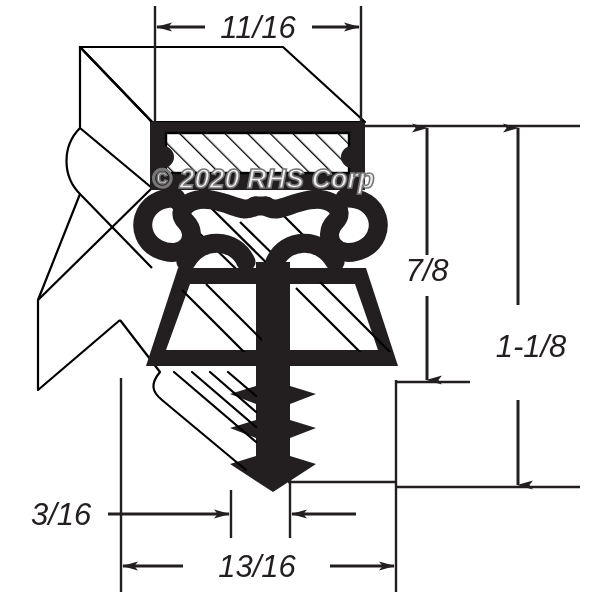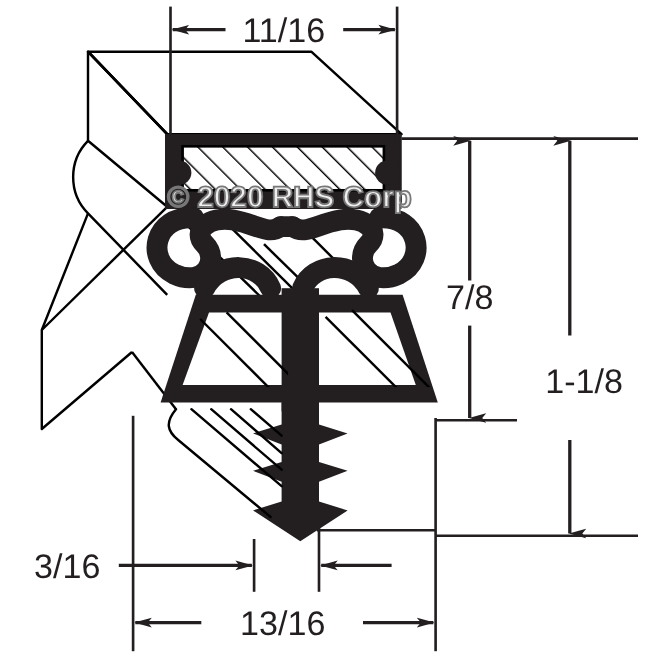--- a/index.html
+++ b/index.html
@@ -1,17 +1,17 @@
 <!DOCTYPE html>
 <html><head>
 <meta charset="utf-8">
 <style>
   html,body{margin:0;padding:0;background:#ffffff;}
   body{width:600px;height:600px;overflow:hidden;font-family:"Liberation Sans",sans-serif;}
-  #stage{position:relative;width:600px;height:600px;background:#fff;}
+  #stage{position:relative;width:600px;height:600px;background:#fff;font-style:italic;}
   #stage svg{position:absolute;left:0;top:0;}
   .dimtext{font-family:"Liberation Sans",sans-serif;font-size:31px;fill:#231f20;font-weight:400;}
   .wm{font-family:"Liberation Sans",sans-serif;font-size:27px;font-weight:700;}
 </style>
 </head>
 <body>
 
 <div id="stage">
 
   <svg width="600" height="600" viewBox="0 0 600 600">

